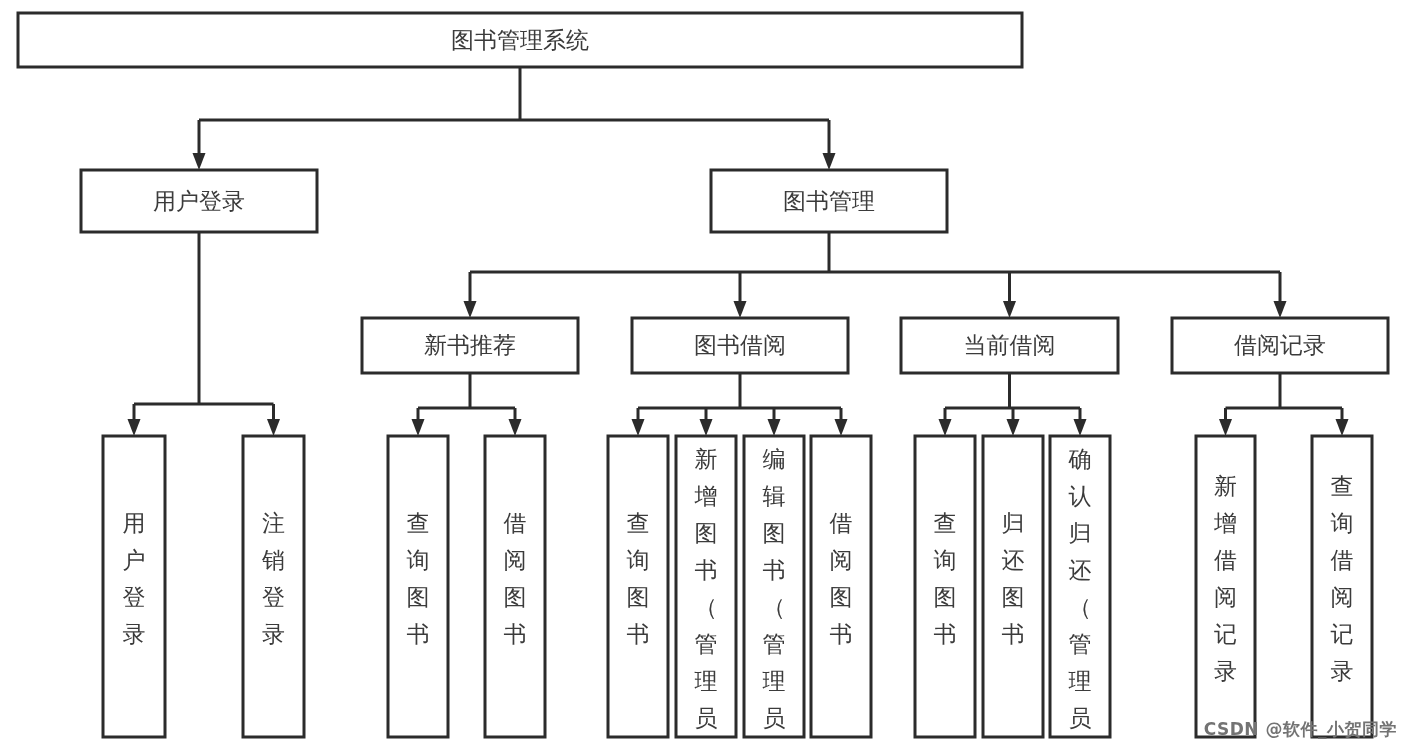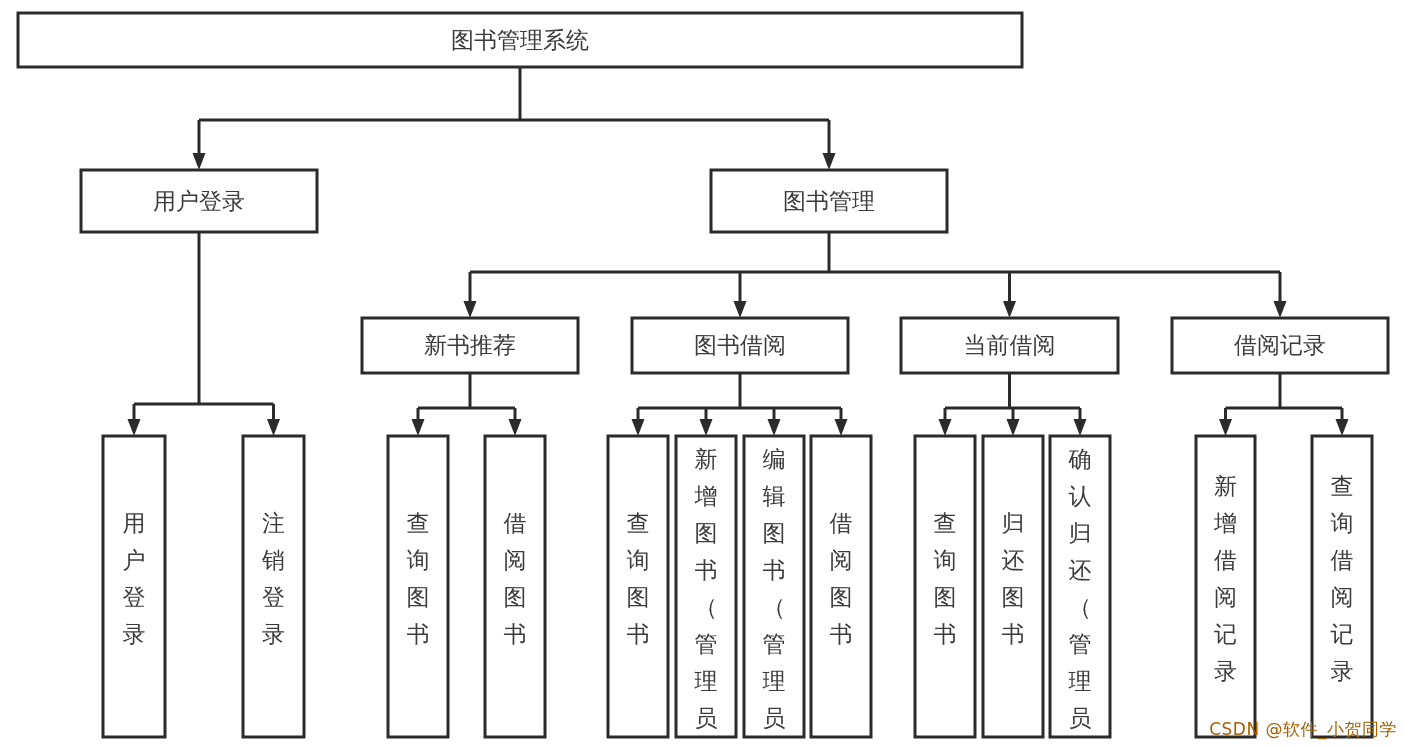--- a/index.html
+++ b/index.html
@@ -55,24 +55,25 @@
     font-family: "DejaVu Sans", "Liberation Sans", sans-serif;
     font-size: 23px;
     text-anchor: middle;
   }
   .watermark {
     position: absolute;
     right: 8px;
     bottom: 6px;
     font-family: "DejaVu Sans", "Liberation Sans", sans-serif;
     font-size: 17px;
-    color: #a16207;
+    color: #737373;
     letter-spacing: 0.5px;
     white-space: nowrap;
     pointer-events: none;
+    font-weight: bold;
   }
 </style>
 </head>
 <body>
 
 <div id="diagram-root">
   <svg class="diagram" id="diagram-svg" viewBox="0 0 1405 747" xmlns="http://www.w3.org/2000/svg">
       <g>
         <g>
           <line class="connector" x1="520" y1="67" x2="520" y2="120"></line>

